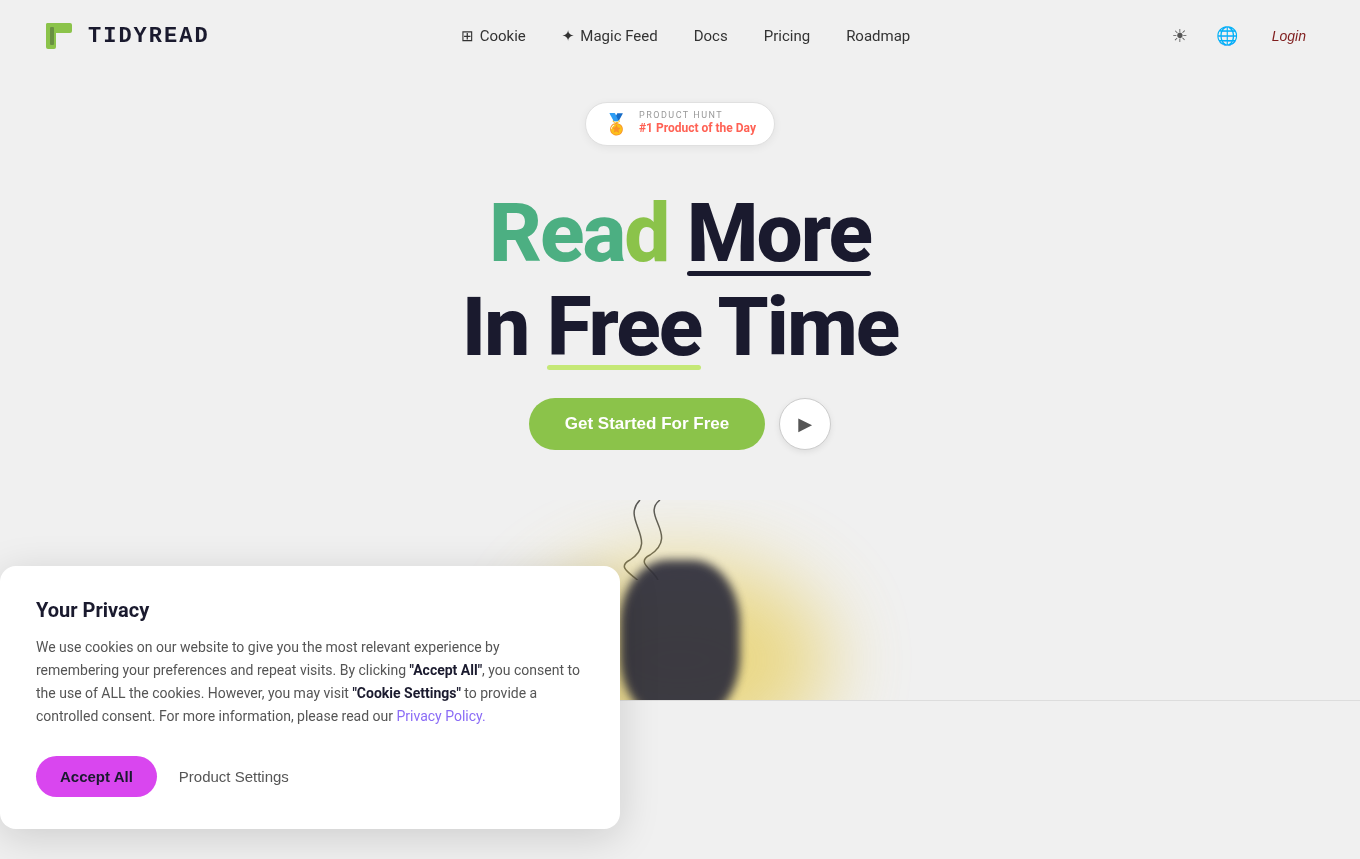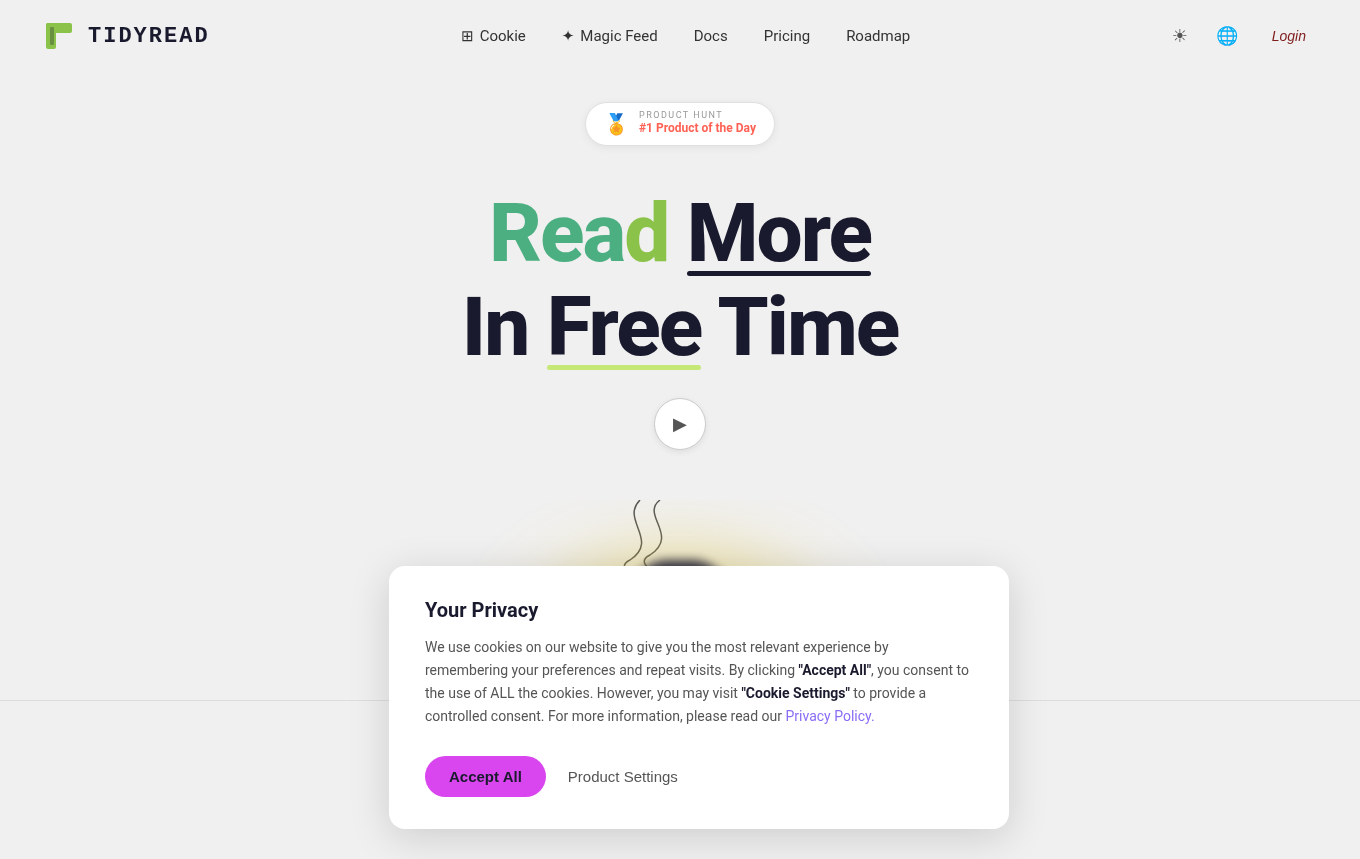--- a/index.html
+++ b/index.html
@@ -286,24 +286,23 @@
       transform: translateX(-50%);
     }
 
     
     .privacy-overlay {
       position: fixed;
       bottom: 0;
       left: 0;
       right: 0;
       display: flex;
-      justify-content: center;
+      justify-content: flex-start;
       padding-bottom: 30px;
       z-index: 1000;
-      padding-left: 38px;
     }
 
     .privacy-card {
       background: white;
       border-radius: 16px;
       padding: 32px 36px;
       max-width: 620px;
       width: 90%;
       box-shadow: 0 8px 40px rgba(0,0,0,0.15);
     }
@@ -437,20 +436,21 @@
     <span class="title-line1">
       <span class="letter-R">R</span><span class="letter-e">e</span><span class="letter-a">a</span><span class="letter-d-colored">d</span>&nbsp;<span class="word-more">More</span>
     </span>
     <span class="title-line2">
       In <span class="word-less">Free</span> Time
     </span>
   </div>
 
 
   <div class="cta-row">
+    <button class="cta-primary">Get Started For Free</button>
     <button class="cta-play">
       <span>▶</span>
     </button>
   </div>
 
   <div class="hero-visual">
 
     <svg class="squiggle" width="200" height="80" viewBox="0 0 200 80" fill="none" xmlns="http://www.w3.org/2000/svg" style="top:0; left: calc(50% - 40px); position:absolute;">
       <path d="M100 0 C 80 20, 120 40, 90 60 C 70 70, 110 80, 100 90" stroke="#555" stroke-width="1.5" fill="none"></path>
       <path d="M120 0 C 100 15, 140 35, 110 55 C 90 65, 130 75, 115 90" stroke="#555" stroke-width="1.5" fill="none"></path>

